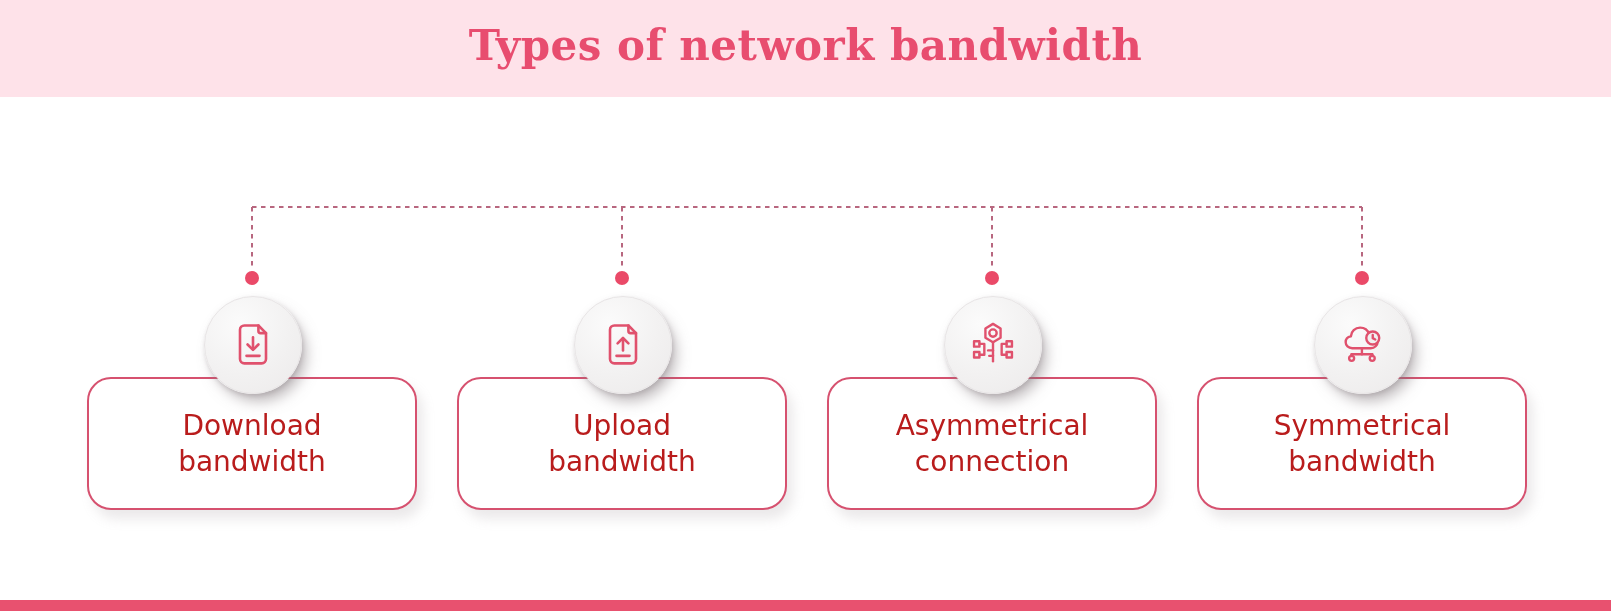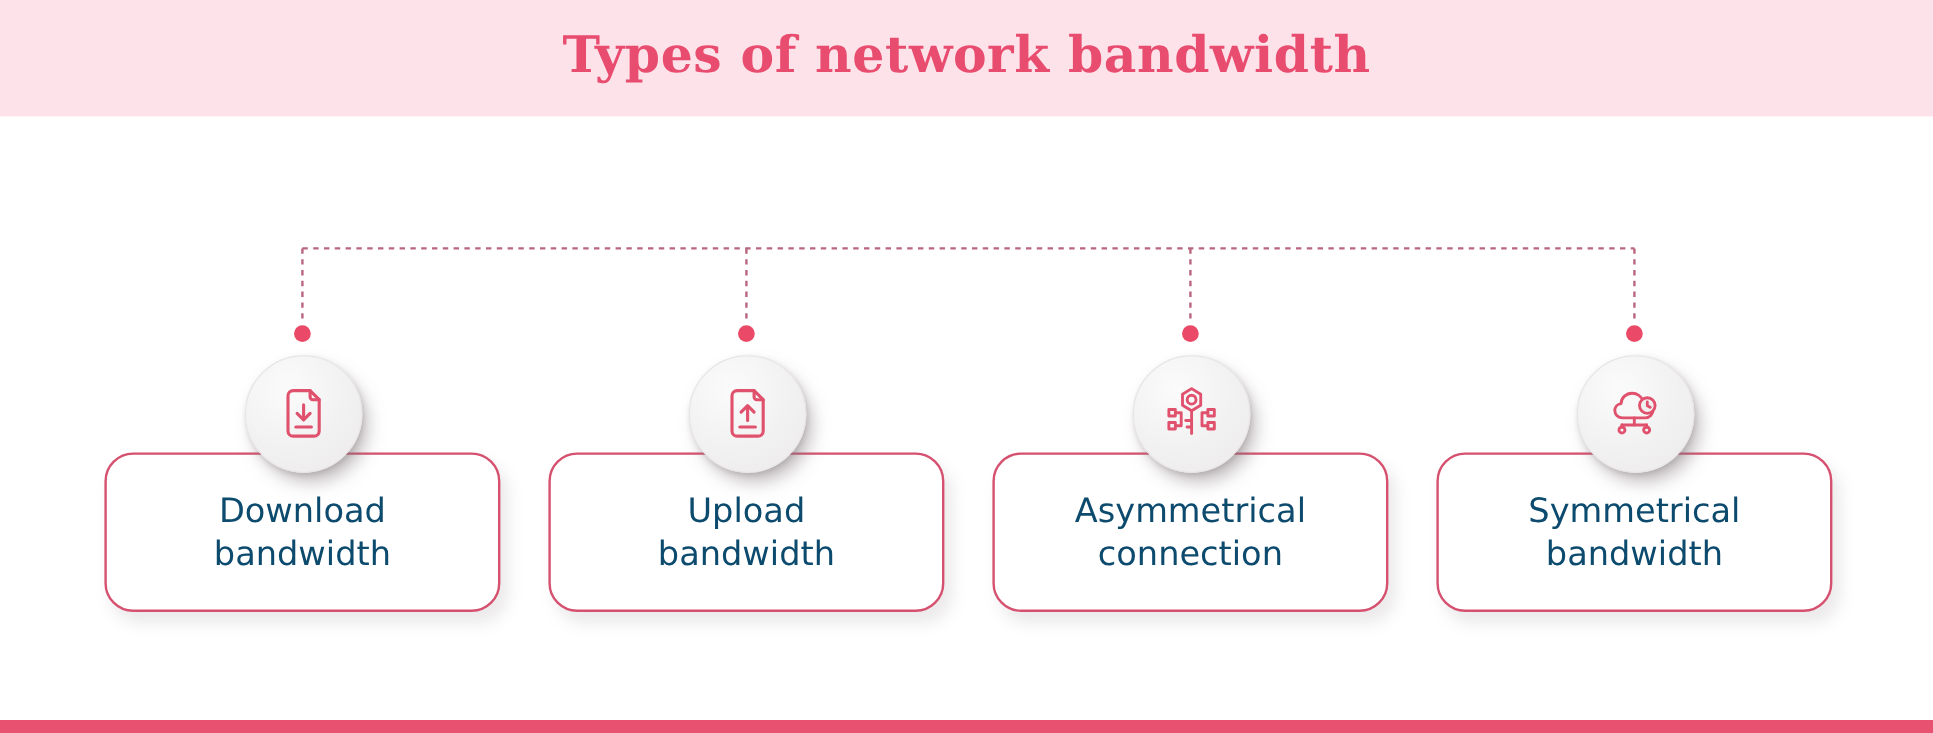--- a/index.html
+++ b/index.html
@@ -71,21 +71,21 @@
     display: flex;
     align-items: center;
     justify-content: center;
     z-index: 1;
   }
   .card-label {
     width: 230px;
     text-align: center;
     font-size: 28px;
     line-height: 36px;
-    color: #0c4a6e;
+    color: #b91c1c;
   }
   .bottom-bar {
     position: absolute;
     left: 0; bottom: 0;
     width: 100%; height: 11px;
     background: #e8516f;
   }
   .icon-svg { display: block; }
 </style>
 </head>

